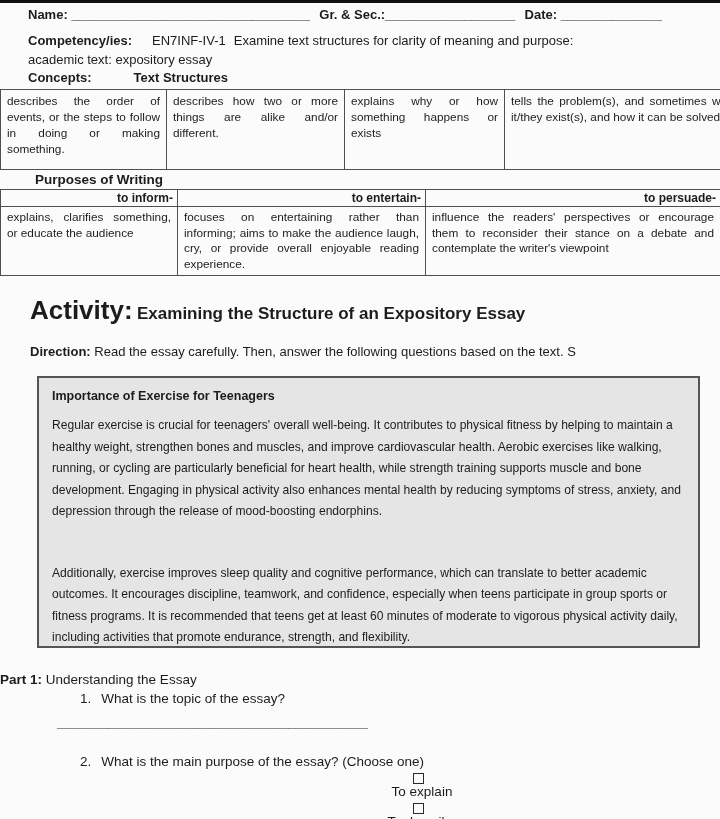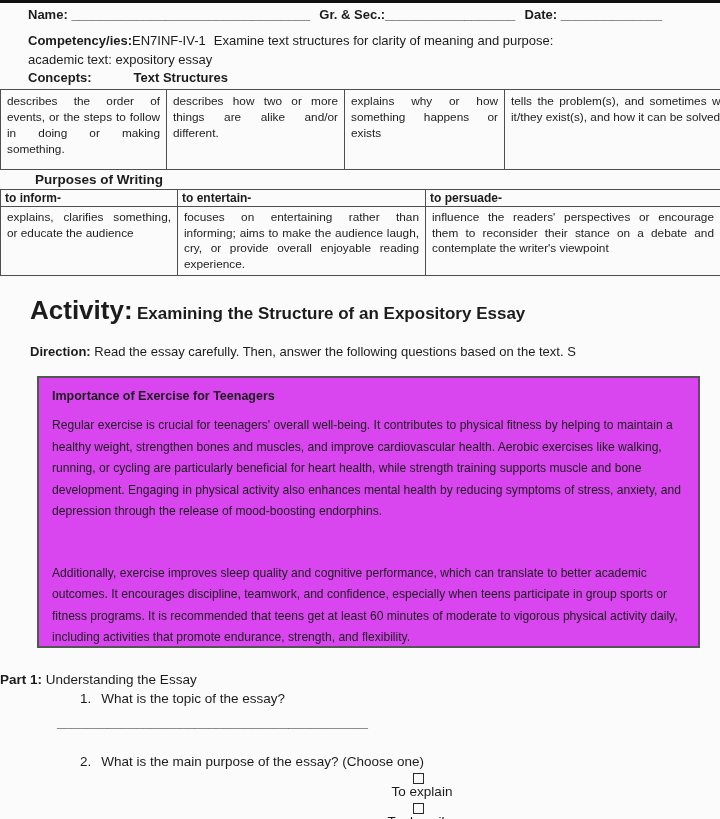--- a/index.html
+++ b/index.html
@@ -33,21 +33,21 @@
     letter-spacing: 0;
     color: #1c1c1c;
   }
   .competency {
     margin-top: 9px;
     padding-left: 28px;
     padding-right: 40px;
     font-size: 13px;
     line-height: 19px;
   }
-  .competency .label { font-weight: bold; margin-right: 0; }
+  .competency .label { font-weight: bold; margin-right: 20px; }
   .competency .code { margin-right: 8px; }
   .concepts {
     margin-top: 1px;
     padding-left: 28px;
     font-size: 13px;
     font-weight: bold;
   }
   .concepts .concepts-value { margin-left: 42px; }
   table { border-collapse: collapse; width: 720px; table-layout: fixed; }
   td, th {
@@ -68,21 +68,21 @@
     font-size: 13.5px;
     font-weight: bold;
     padding: 2px 0 2px 35px;
   }
   .pw-table .p1c { width: 177px; }
   .pw-table .p2c { width: 248px; }
   .pw-table .p3c { width: 295px; }
   .pw-table th {
     font-size: 12px;
     font-weight: bold;
-    text-align: left;
+    text-align: right;
     padding: 1px 4px;
     line-height: 14px;
   }
   .pw-table td { height: 47px; line-height: 15.5px; }
   .activity {
     margin-top: 19px;
     padding-left: 30px;
   }
   .activity .activity-label { font-size: 26px; font-weight: bold; }
   .activity .activity-title { font-size: 17px; font-weight: bold; }
@@ -91,21 +91,21 @@
     padding-left: 30px;
     font-size: 13px;
   }
   .direction .label { font-weight: bold; }
   .essay-box {
     margin: 17px 0 0 37px;
     width: 663px;
     height: 272px;
     border: 2px solid #555;
     padding: 11px 13px 0 13px;
-    background: #d946ef;
+    background: #e5e5e5;
   }
   .essay-title { font-size: 12.5px; font-weight: bold; }
   .essay-p {
     font-size: 12.1px;
     line-height: 21.5px;
     text-align: left;
   }
   .essay-p.first { margin-top: 12px; }
   .essay-p.second { margin-top: 40px; }
   .part1 {

